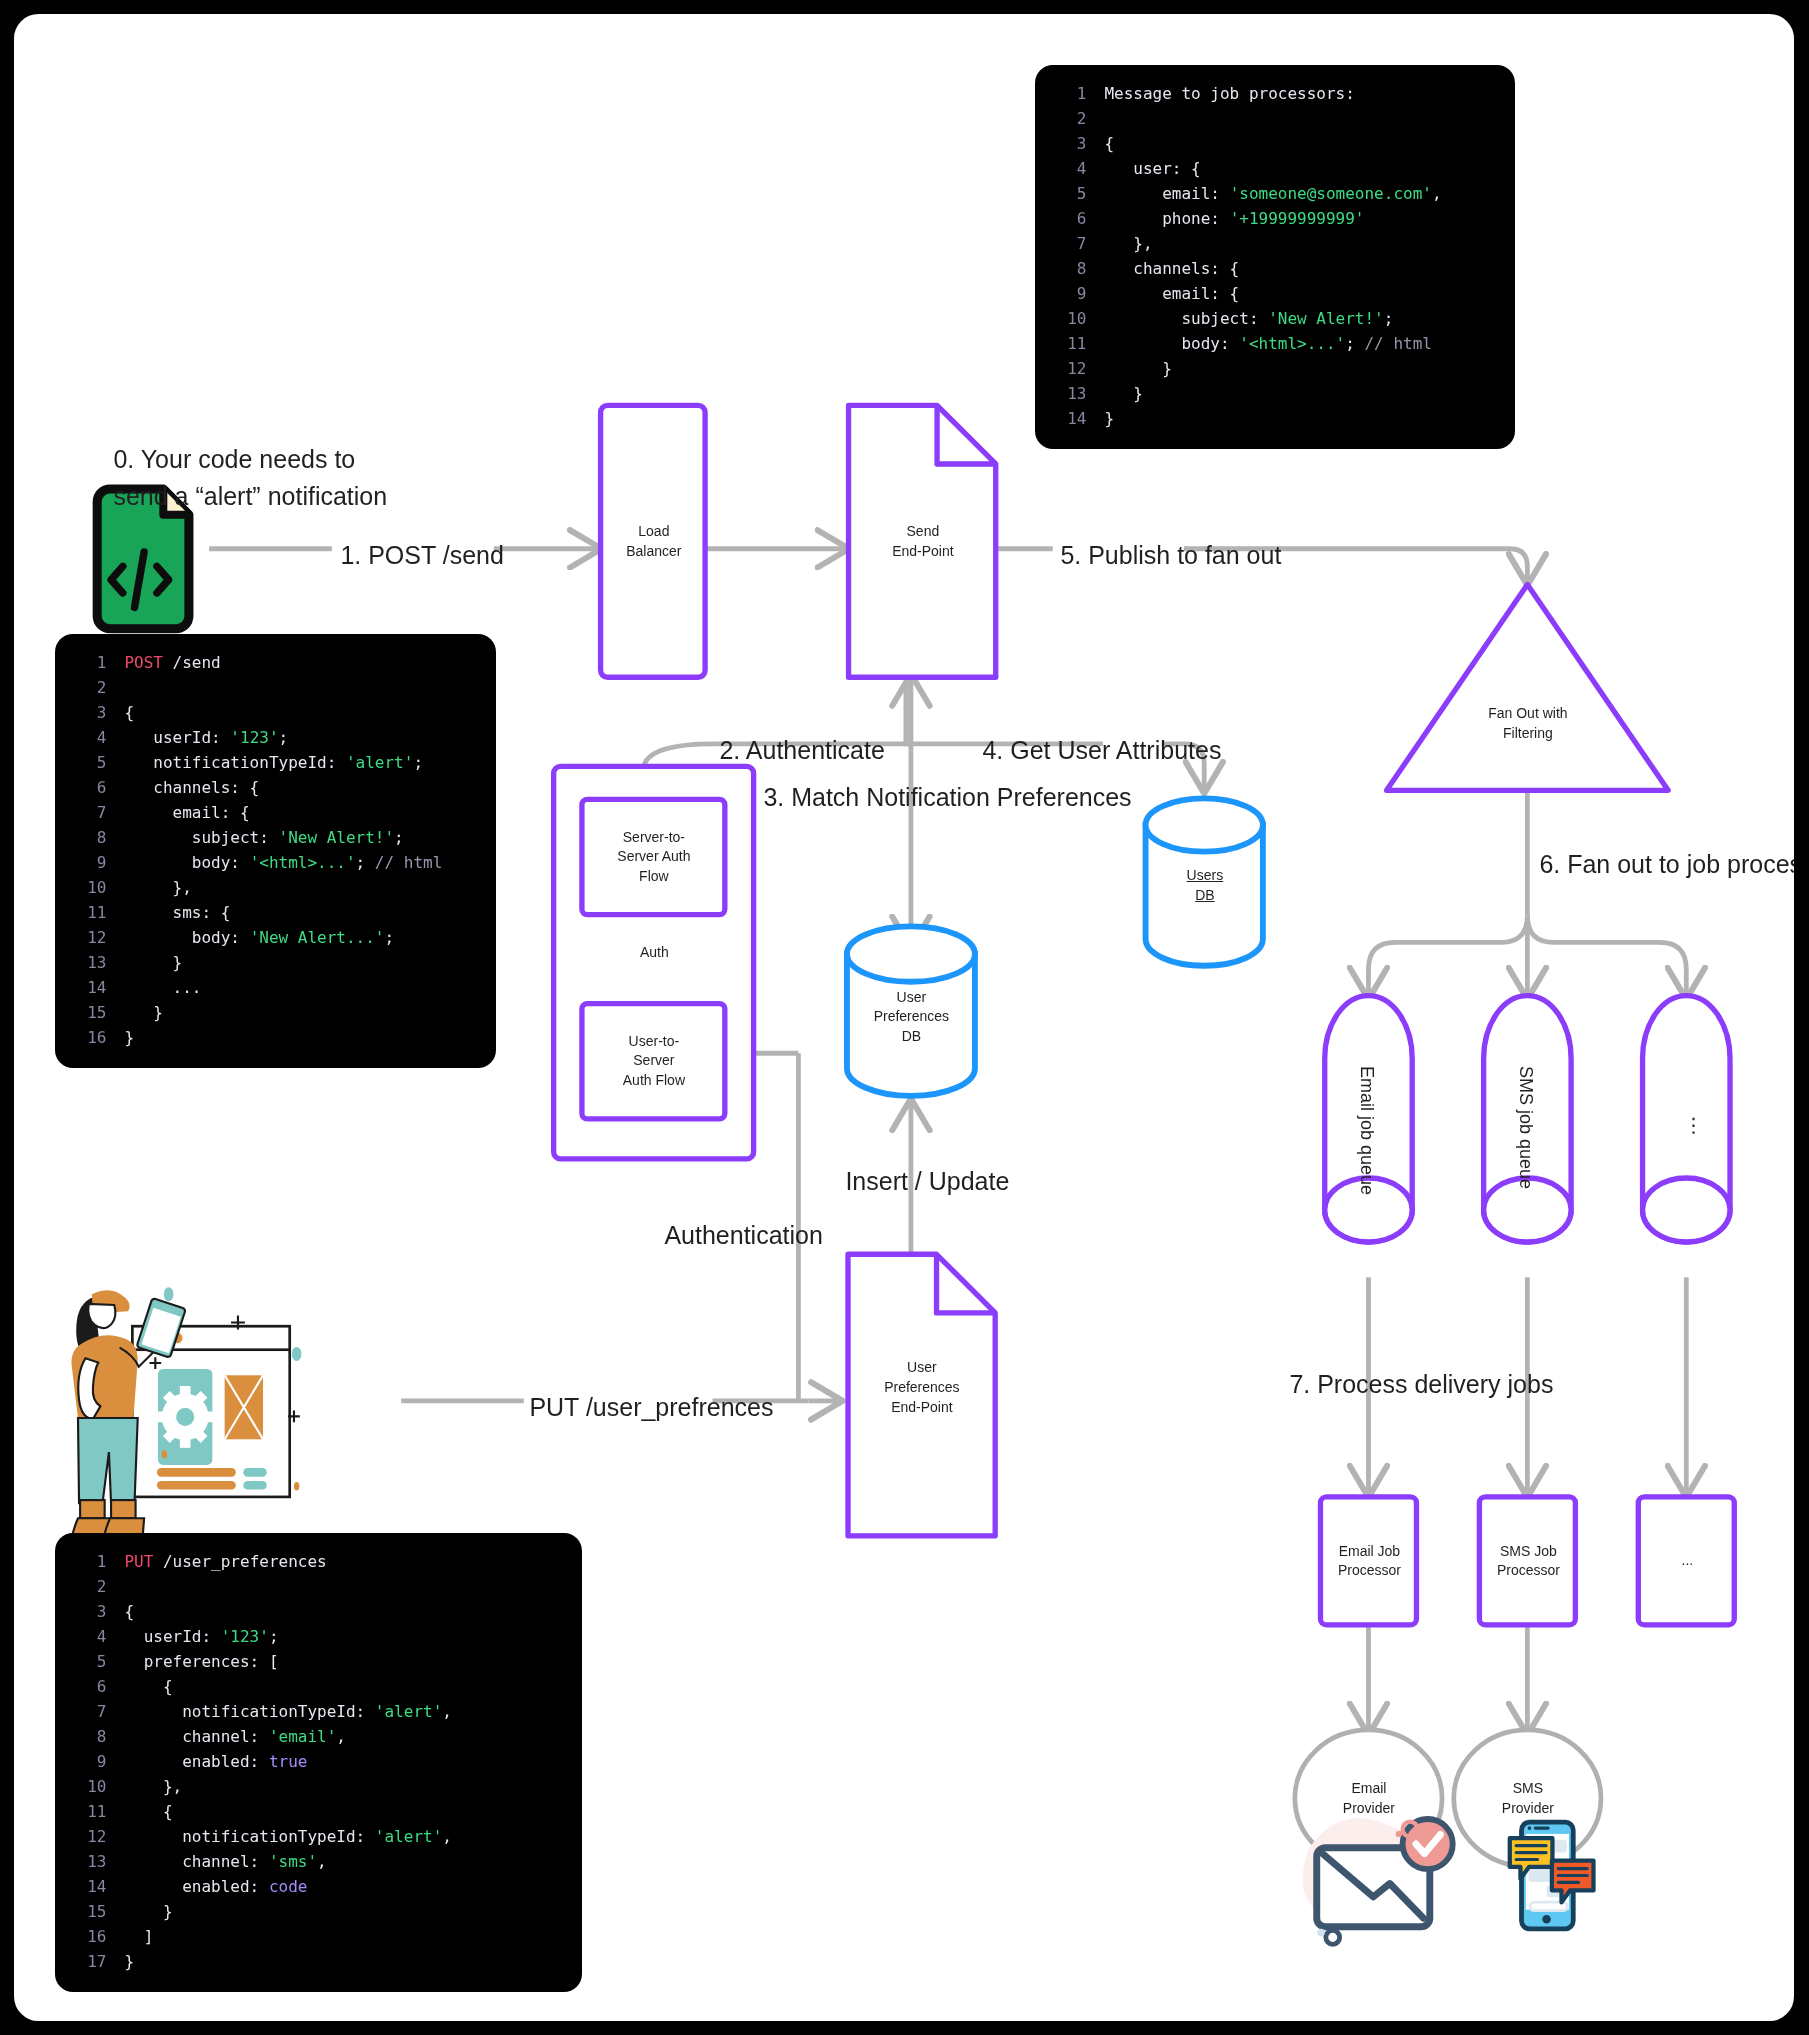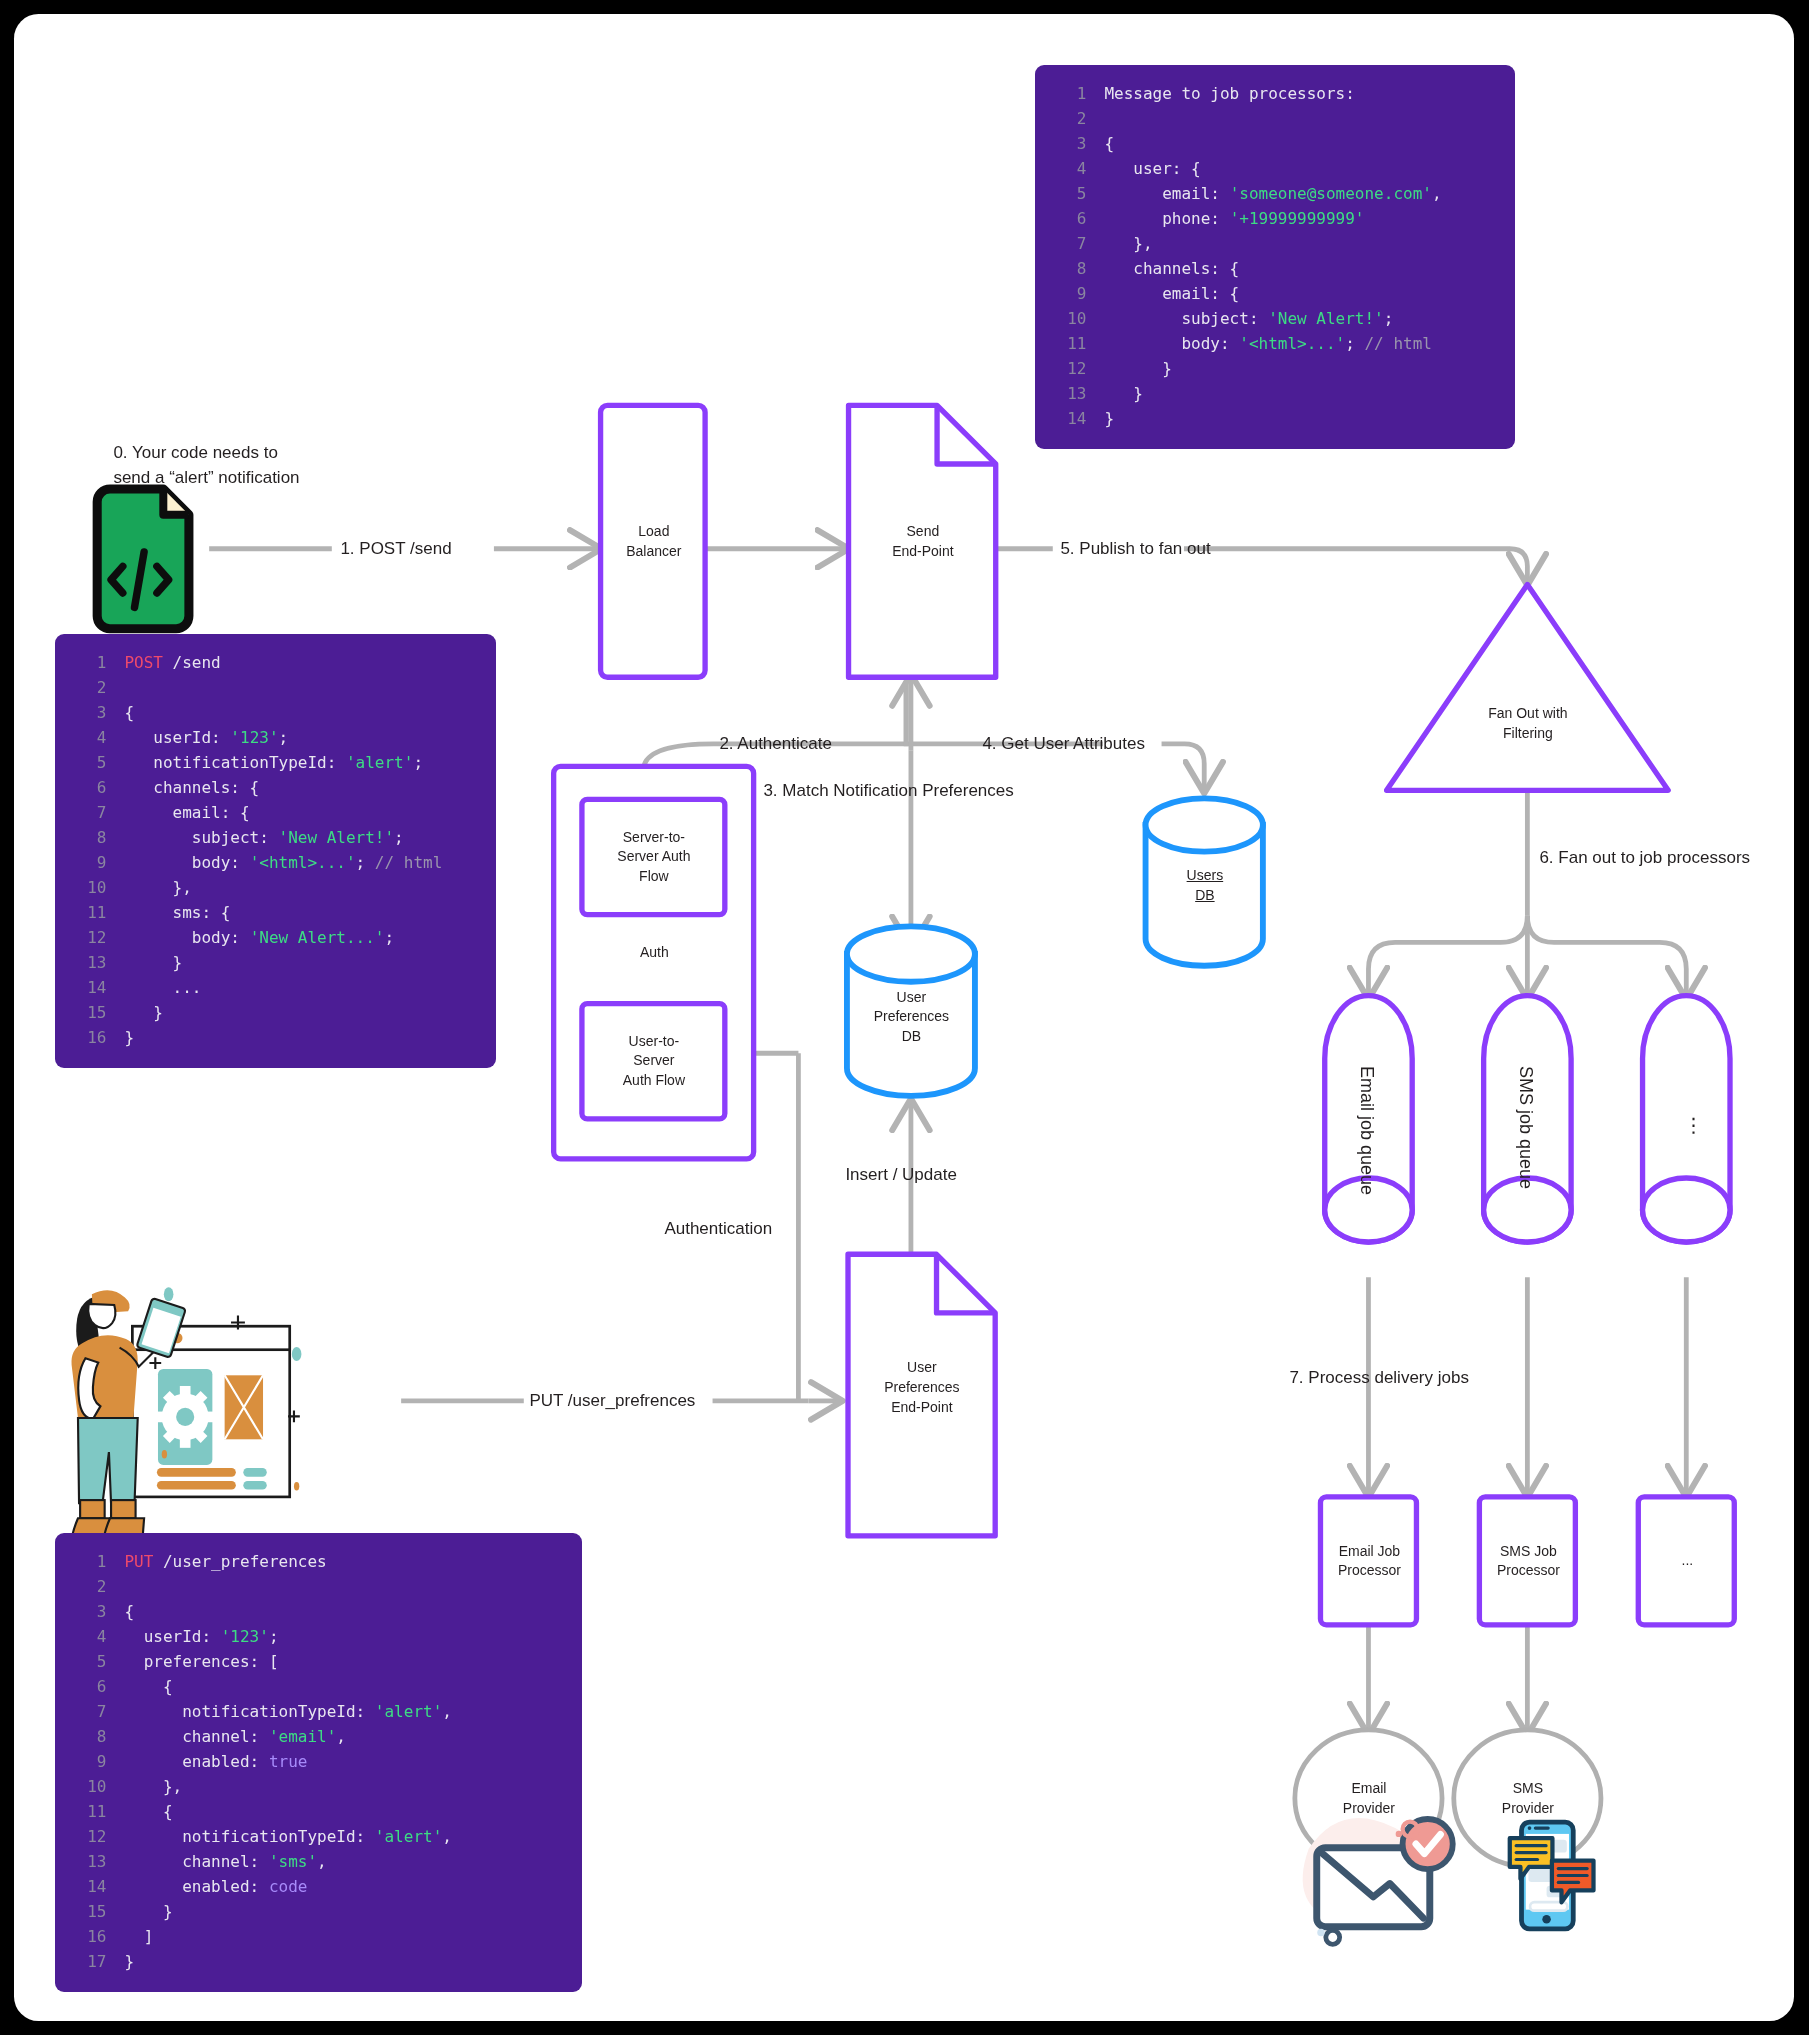--- a/index.html
+++ b/index.html
@@ -35,32 +35,32 @@
     text-align: center;
     color: #231f20;
     font-size: 14px;
     line-height: 1.42;
     font-family: "Liberation Sans", sans-serif;
     white-space: pre-line;
   }
   .flow-label {
     position: absolute;
     color: #231f20;
-    font-size: 17px;
+    font-size: 25px;
     font-family: "Liberation Sans", sans-serif;
     white-space: nowrap;
     line-height: 1.45;
   }
   .flow-label.multi { white-space: pre-line; }
 
   
   .codeblock {
     position: absolute;
-    background: #4c1d95;
-    border-radius: 9px;
+    background: #000000;
+    border-radius: 18px;
     padding: 16px 8px 18px 18px;
     box-sizing: border-box;
     font-family: "DejaVu Sans Mono", monospace;
     font-size: 16px;
     line-height: 25px;
     color: #e8e6f0;
   }
   .codeblock .ln {
     display: inline-block;
     width: 33px;

